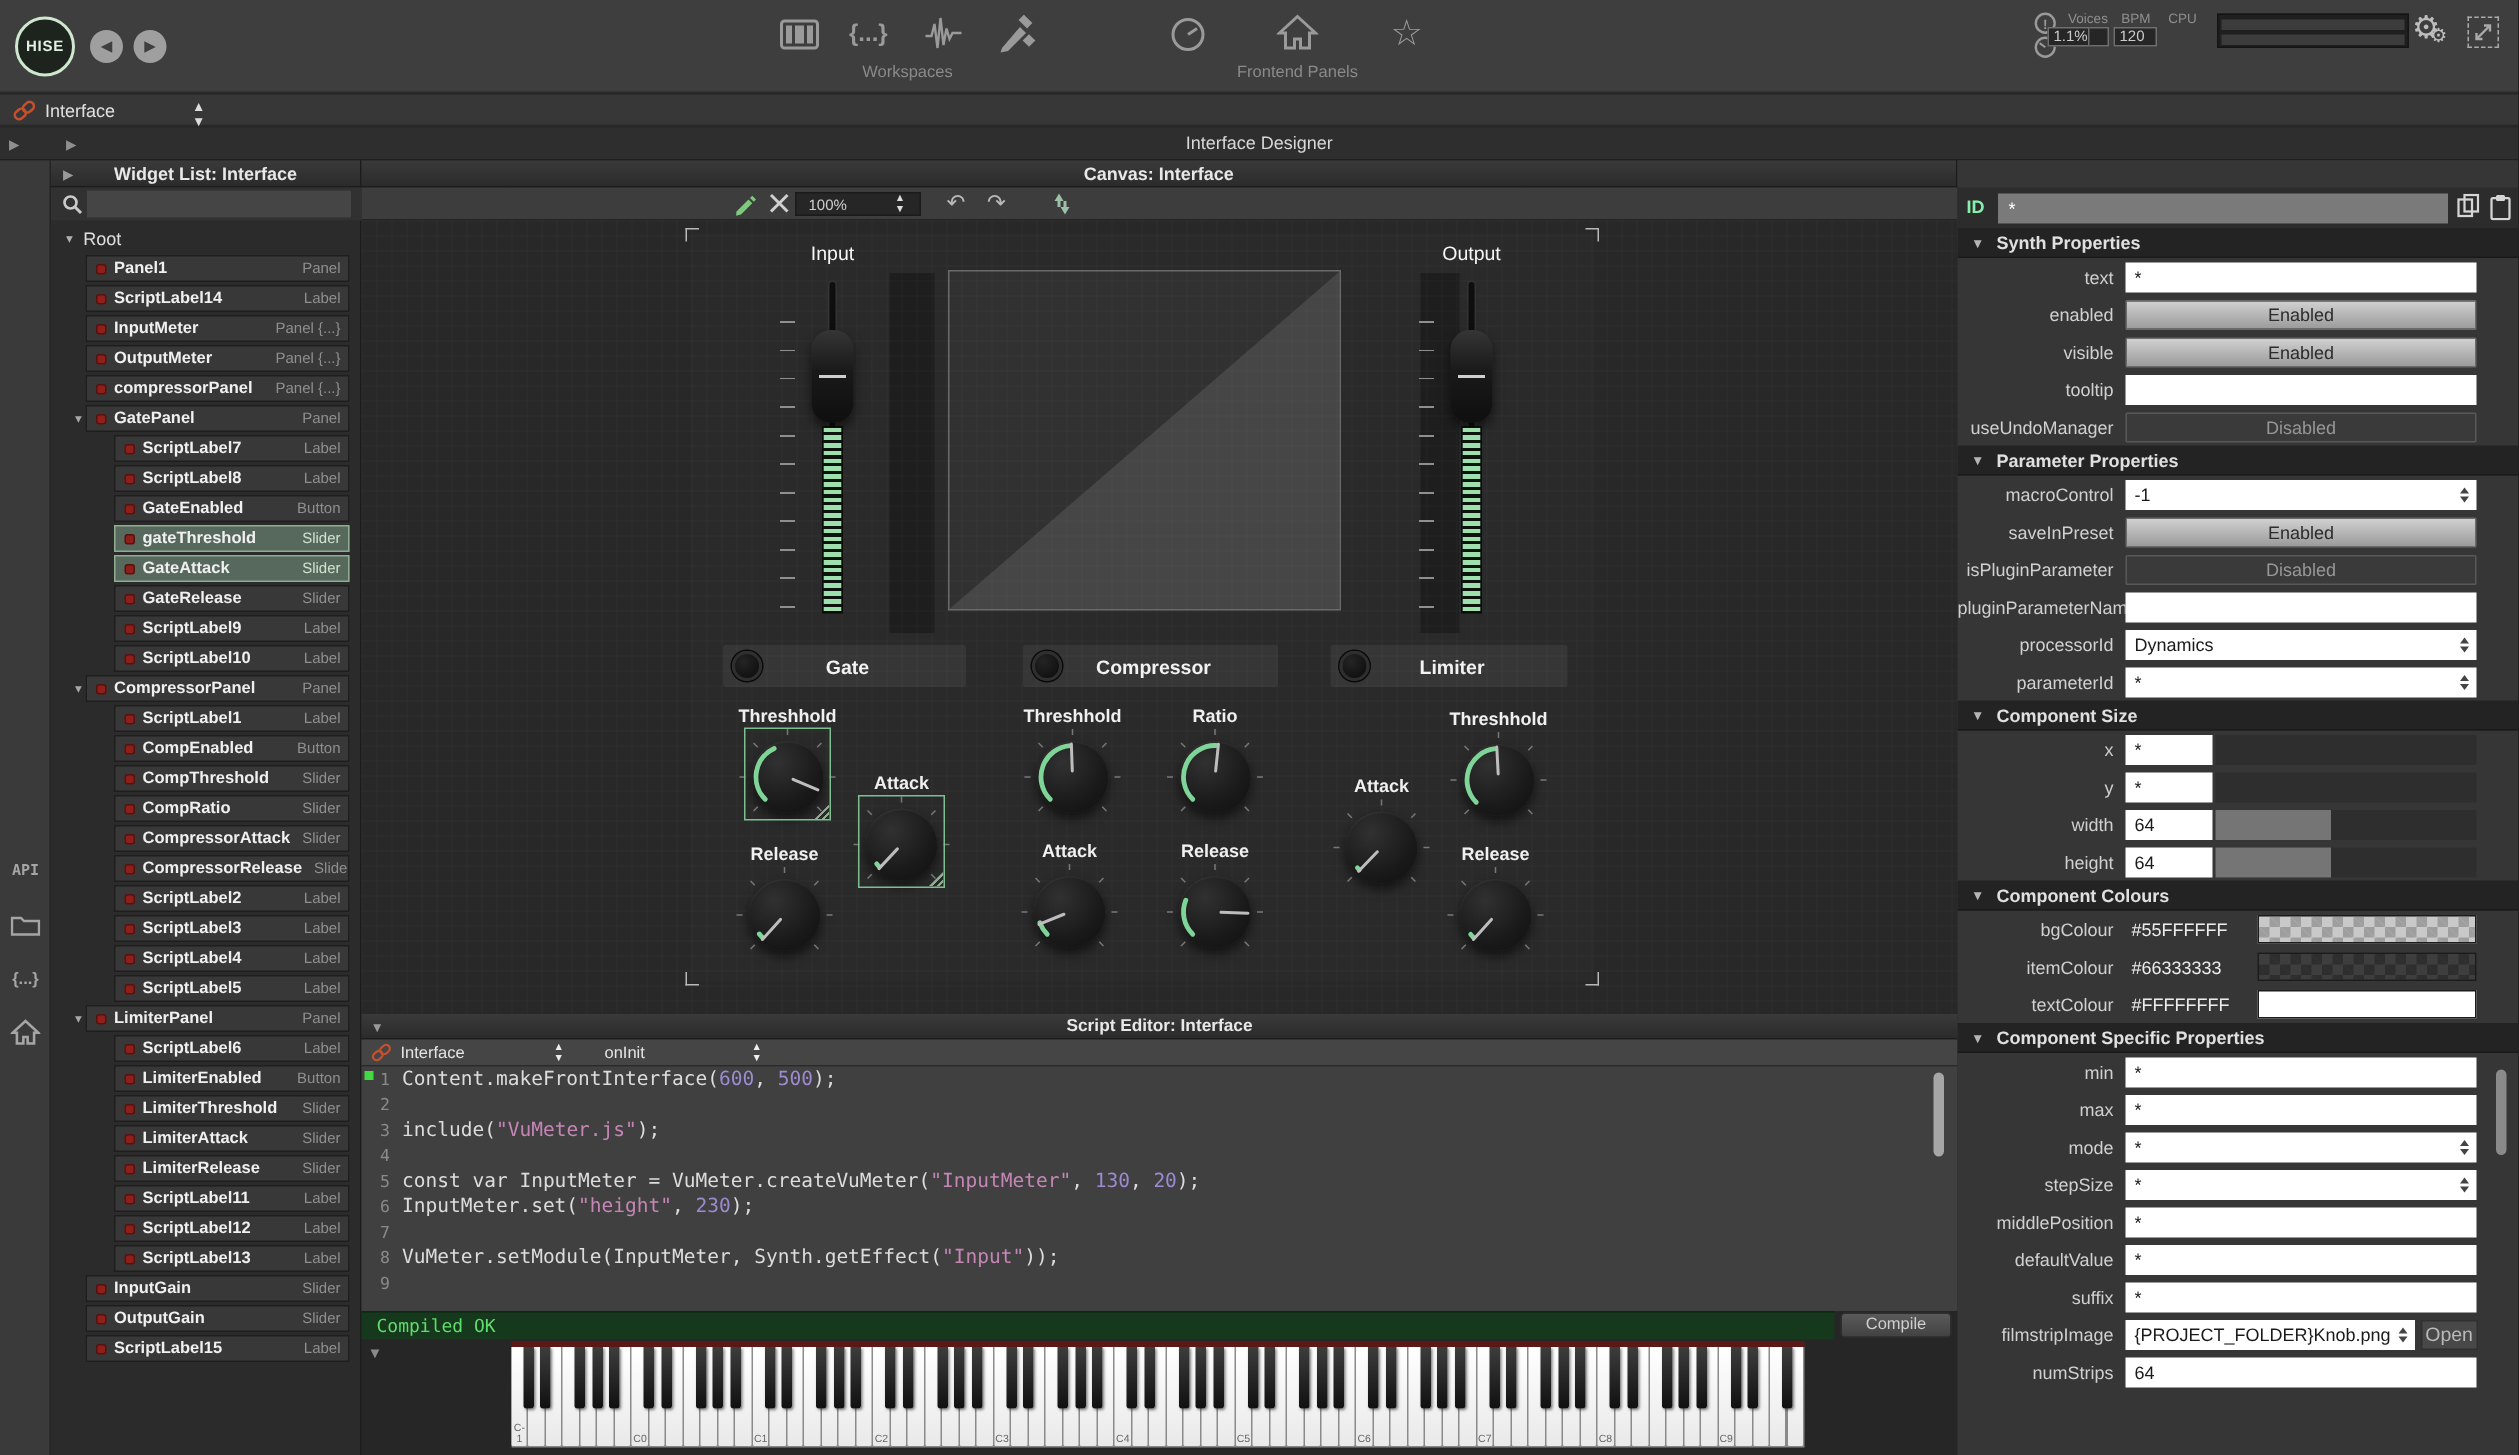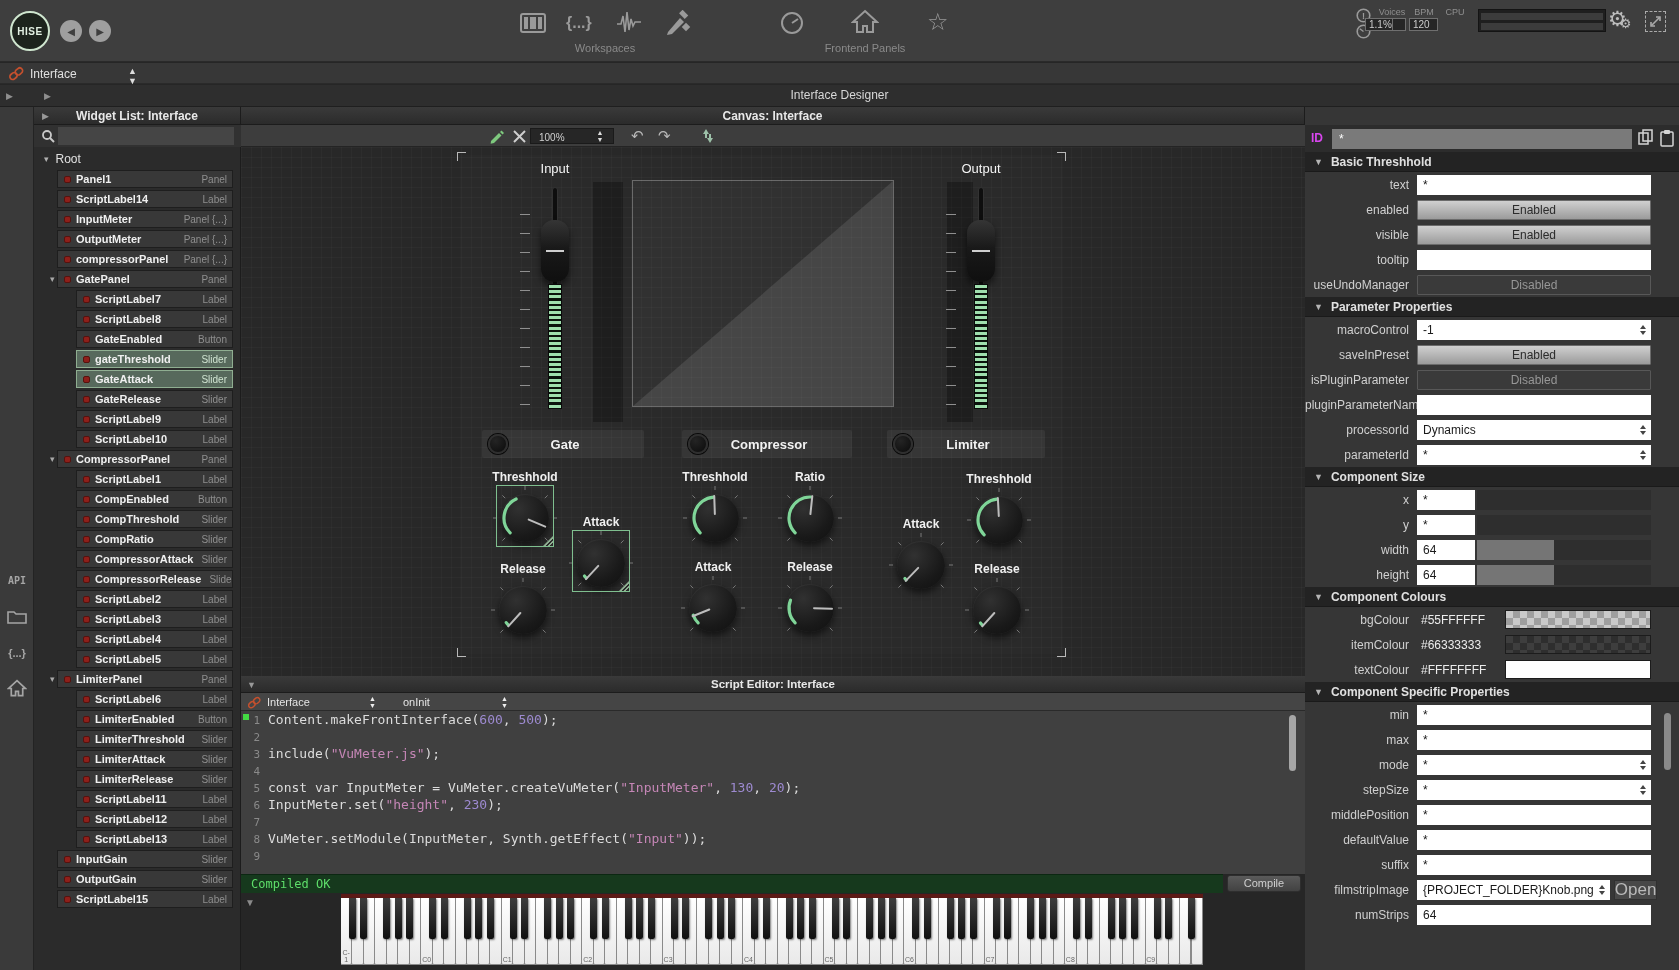--- a/index.html
+++ b/index.html
@@ -136,21 +136,21 @@
   .keyboard { position:absolute; left:341px; top:894px; width:862px; height:71px; }
   .kb-felt { position:absolute; left:0; top:0; width:862px; height:4px; background:#5c1a16; }
   .kb-keys { position:absolute; left:0; top:4px; width:862px; height:67px; background:#8a8a8a; }
   .wkey { position:absolute; top:0; height:66px; background:linear-gradient(#ffffff,#e9e9e9); border-radius:0 0 1px 1px; }
   .wkey .oct { position:absolute; bottom:1px; left:0; width:100%; text-align:center; font-size:7px; color:#666666; }
   .bkey { position:absolute; top:0; width:7px; height:41px; background:linear-gradient(#3d3d3d,#101010); border-radius:0 0 2px 2px; box-shadow:1px 1px 2px rgba(0,0,0,.5); }
 
   
   .prop-panel { position:absolute; left:1305px; top:107px; width:374px; height:863px; background:#363636; }
   .id-row { position:absolute; left:0; top:18px; width:374px; height:27px; background:#2c2c2c; }
-  .id-row .idl { position:absolute; left:6px; top:6px; font-size:12px; font-weight:bold; color:#d946ef; }
+  .id-row .idl { position:absolute; left:6px; top:6px; font-size:12px; font-weight:bold; color:#86efac; }
   .id-input { position:absolute; left:27px; top:4px; width:300px; height:20px; background:#7a7a7a; color:#ffffff; font-size:12px; line-height:20px; padding-left:7px; }
   .id-ico { position:absolute; top:4px; color:#d5d5d5; }
   .psections { position:absolute; left:0; top:45px; width:374px; height:818px; overflow:hidden; }
   .psec-h { height:20px; background:#232323; display:flex; align-items:center; border-bottom:1px solid #1a1a1a; }
   .psec-caret { font-size:9px; color:#b5b5b5; margin:0 8px 0 9px; }
   .psec-t { font-size:12px; font-weight:bold; color:#e0e0e0; }
   .prow { height:25px; display:flex; align-items:center; }
   .prow-l { flex:0 0 112px; text-align:right; padding-right:8px; font-size:12px; color:#d0d0d0; white-space:nowrap; overflow:hidden; }
   .prow-c { flex:0 0 234px; height:20px; display:flex; align-items:center; }
   .pc-input { flex:1; height:20px; background:#ffffff; color:#1a1a1a; font-size:12px; line-height:20px; padding-left:6px; }
@@ -171,21 +171,21 @@
   .pc-swatch.checker-light { background-color:#c9c9c9;
       background-image:linear-gradient(45deg,#9e9e9e 25%,transparent 25%,transparent 75%,#9e9e9e 75%),
                        linear-gradient(45deg,#9e9e9e 25%,transparent 25%,transparent 75%,#9e9e9e 75%);
       background-size:14px 14px; background-position:0 0,7px 7px; }
   .pc-swatch.checker-dark { background-color:#3e3e3e;
       background-image:linear-gradient(45deg,#2e2e2e 25%,transparent 25%,transparent 75%,#2e2e2e 75%),
                        linear-gradient(45deg,#2e2e2e 25%,transparent 25%,transparent 75%,#2e2e2e 75%);
       background-size:14px 14px; background-position:0 0,7px 7px; }
   .pc-swatch.solid-dark { background:#0e0e0e; border-color:#888888; }
   .pc-swatch.solid-white { background:#ffffff; }
-  .pc-open { flex:0 0 38px; height:20px; margin-left:4px; background:#484848; border:1px solid #303030; color:#b9b9b9; font-size:17px; text-align:center; line-height:18px; }
+  .pc-open { flex:0 0 38px; height:20px; margin-left:4px; background:#484848; border:1px solid #303030; color:#b9b9b9; font-size:13px; text-align:center; line-height:18px; }
   .pc-file { flex:1; }
   .prop-scroll { position:absolute; left:1664px; top:713px; width:7px; height:57px; border-radius:4px; background:rgba(160,160,160,.8); }
 </style>
 </head>
 <body>
 
 <div class="app">
 
   <div class="topbar">
     <div class="hise-logo">HISE</div>
@@ -1032,21 +1032,21 @@
       <span class="id-ico" style="left:354px;">
         <svg width="16" height="18" viewBox="0 0 16 18">
             <rect x="2" y="3" width="12" height="14" rx="1" fill="none" stroke="#d5d5d5" stroke-width="1.5"></rect>
             <rect x="5" y="1" width="6" height="4" rx="1" fill="#d5d5d5"></rect>
           </svg>
       </span>
     </div>
     <div class="psections">
         <div class="psec-h">
           <span class="psec-caret">▼</span>
-          <span class="psec-t">Basic Threshhold</span>
+          <span class="psec-t">Synth Properties</span>
         </div>
         <div class="prow">
           <div class="prow-l">text</div>
           <div class="prow-c">
             <div class="pc-input">*</div>
           </div>
         </div>
         <div class="prow">
           <div class="prow-l">enabled</div>
           <div class="prow-c">

